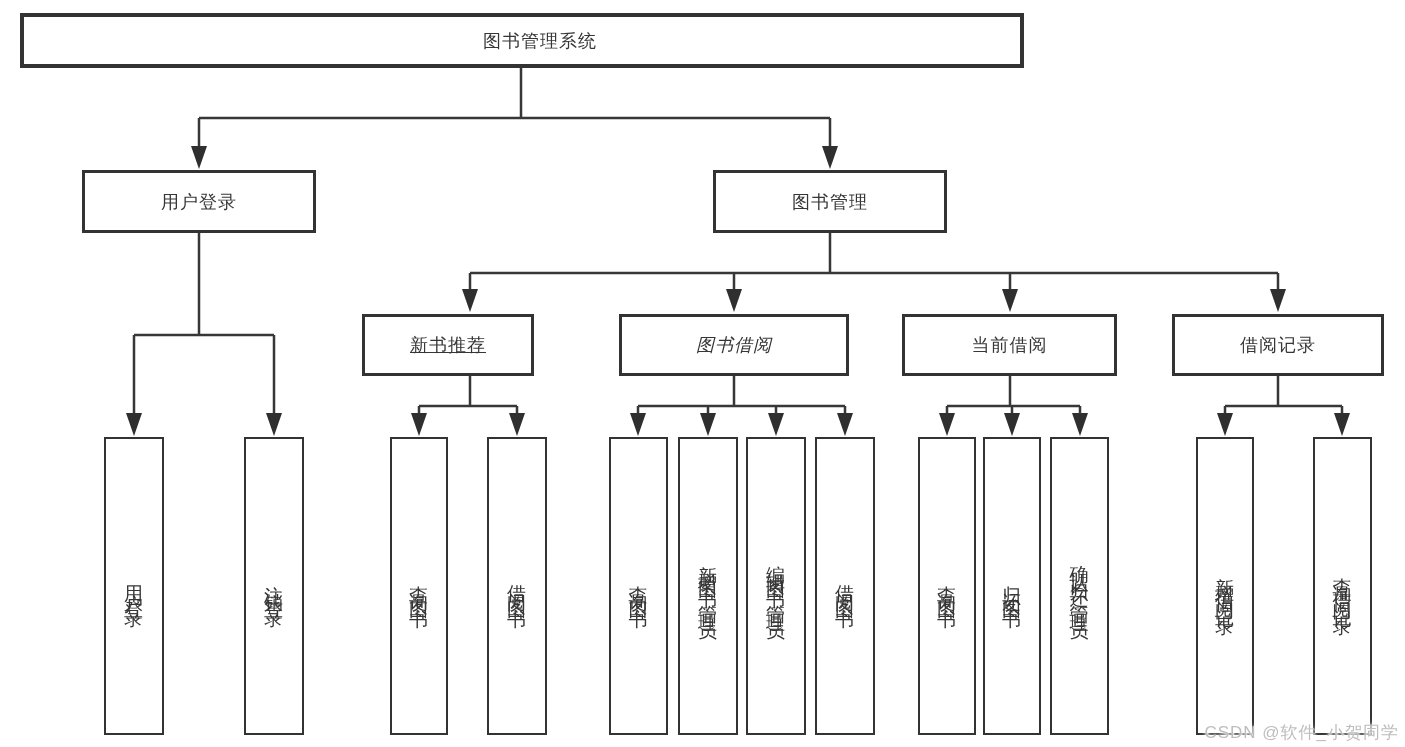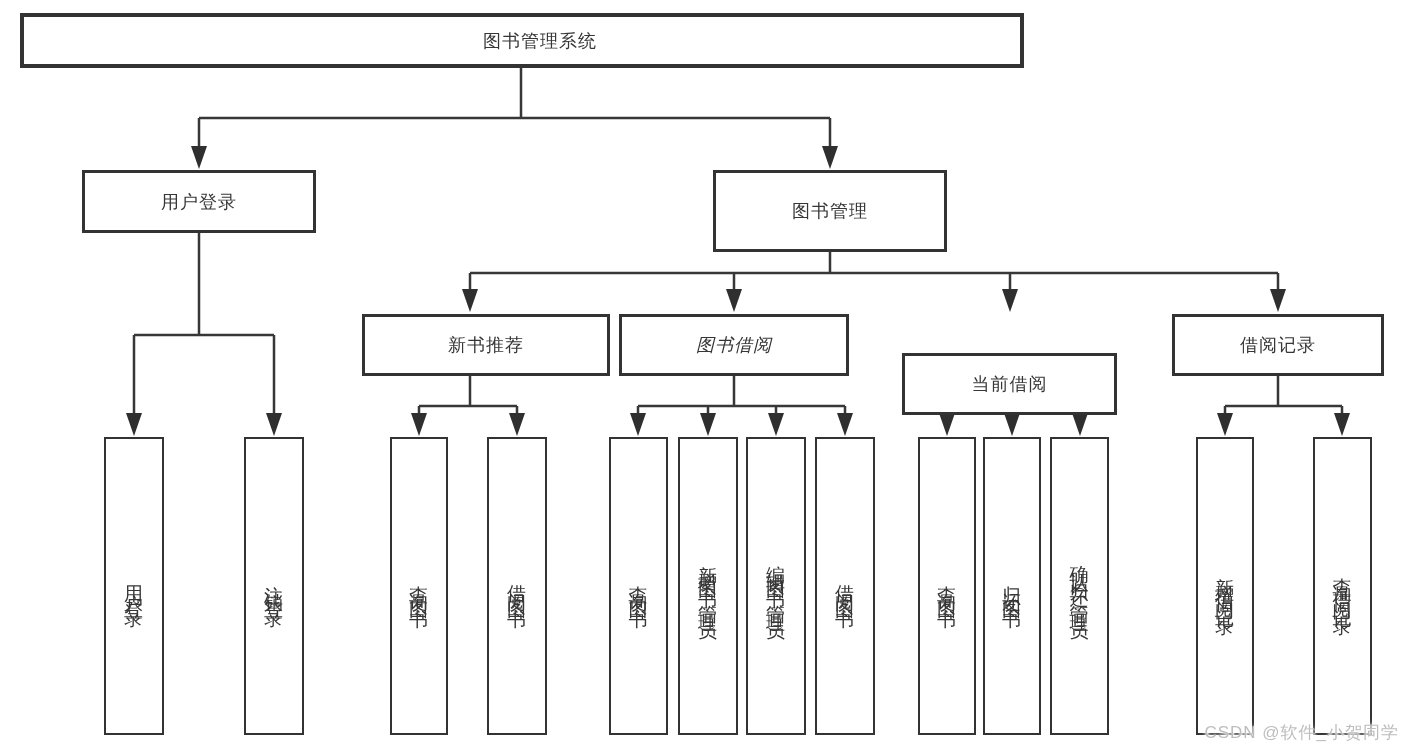--- a/index.html
+++ b/index.html
@@ -99,31 +99,31 @@
     </g>
   </svg>
 
   <div class="hbox root" style="left:20px; top:13px; width:1004px; height:55px;">
     <span>图书管理系统</span>
   </div>
 
   <div class="hbox" style="left:82px; top:170px; width:234px; height:63px;">
     <span>用户登录</span>
   </div>
-  <div class="hbox" style="left:713px; top:170px; width:234px; height:82px;">
+  <div class="hbox" style="left:713px; top:170px; width:234px; height:63px;">
     <span>图书管理</span>
   </div>
 
-  <div class="hbox" style="left:362px; top:314px; width:248px; height:62px;">
+  <div class="hbox" style="left:362px; top:314px; width:172px; height:62px;text-decoration:underline;">
     <span>新书推荐</span>
   </div>
   <div class="hbox" style="left:619px; top:314px; width:230px; height:62px;font-style:italic;">
     <span>图书借阅</span>
   </div>
-  <div class="hbox" style="left:902px; top:314px; width:215px; height:62px;margin-top:39px;">
+  <div class="hbox" style="left:902px; top:314px; width:215px; height:62px;">
     <span>当前借阅</span>
   </div>
   <div class="hbox" style="left:1172px; top:314px; width:212px; height:62px;">
     <span>借阅记录</span>
   </div>
 
   <div class="vbox" style="left:104px; top:437px; width:60px; height:298px;">
     <span>用户登录</span>
   </div>
   <div class="vbox" style="left:244px; top:437px; width:60px; height:298px;">

